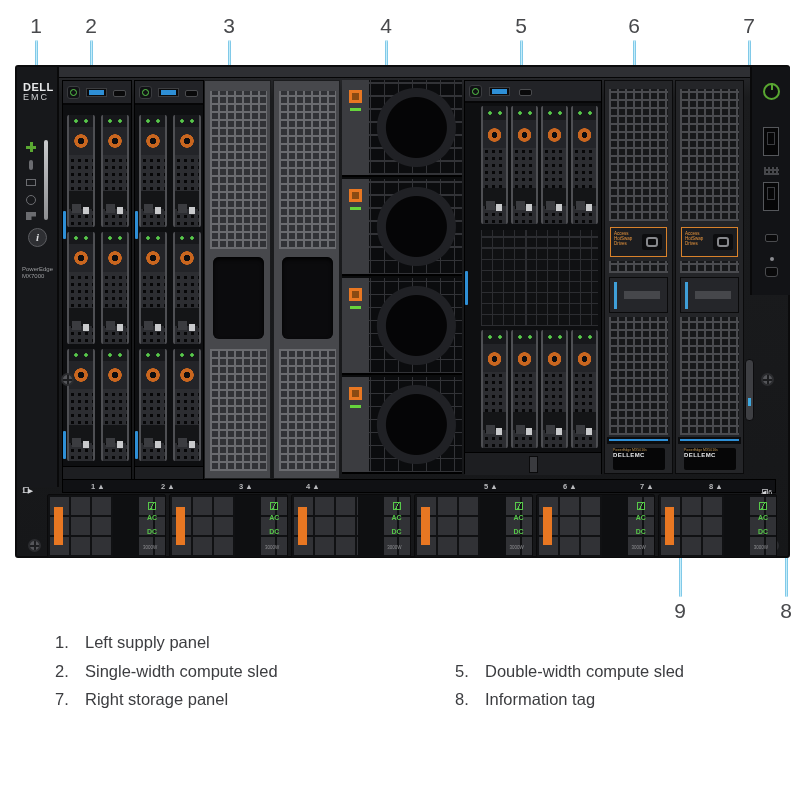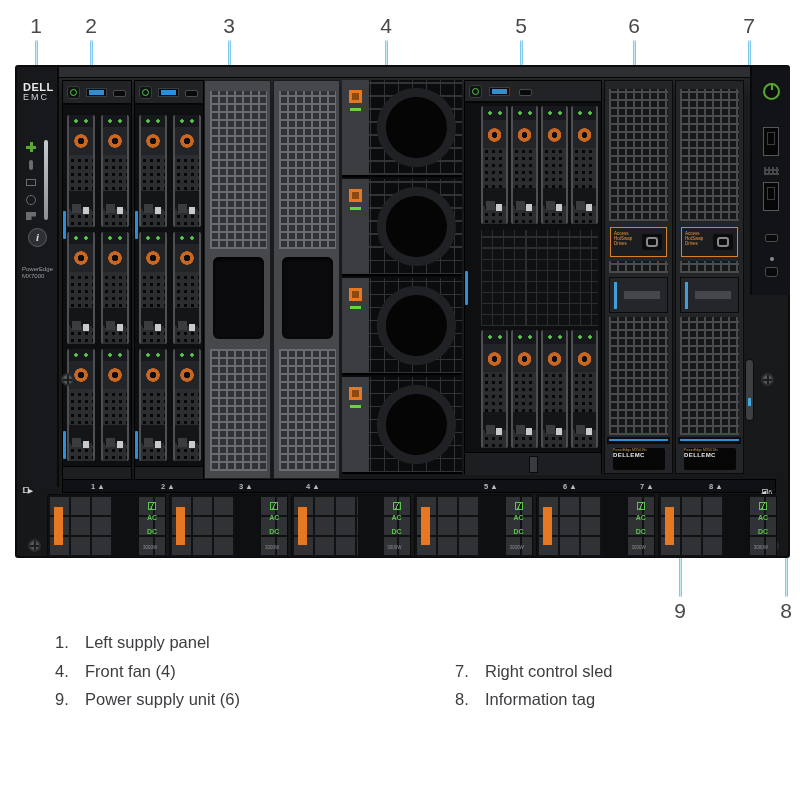--- a/index.html
+++ b/index.html
@@ -388,18 +388,18 @@
           <span style="top:33px">DC</span>
           <span class="watt" style="top:50px">3000W</span>
         </div>
     </div>
   </div>
 
 
   <div class="legend">
     <div class="li"><span class="n">1.</span><span>Left supply panel</span></div>
     <div class="li"></div>
-    <div class="li"><span class="n">4.</span><span>Front fan (4)</span></div>
-    <div class="li"><span class="n">7.</span><span>Right control sled</span></div>
-    <div class="li"><span class="n">9.</span><span>Power supply unit (6)</span></div>
+    <div class="li"><span class="n">2.</span><span>Single-width compute sled</span></div>
+    <div class="li"><span class="n">5.</span><span>Double-width compute sled</span></div>
+    <div class="li"><span class="n">7.</span><span>Right storage panel</span></div>
     <div class="li"><span class="n">8.</span><span>Information tag</span></div>
   </div>
 </div>
 
 </body></html>

